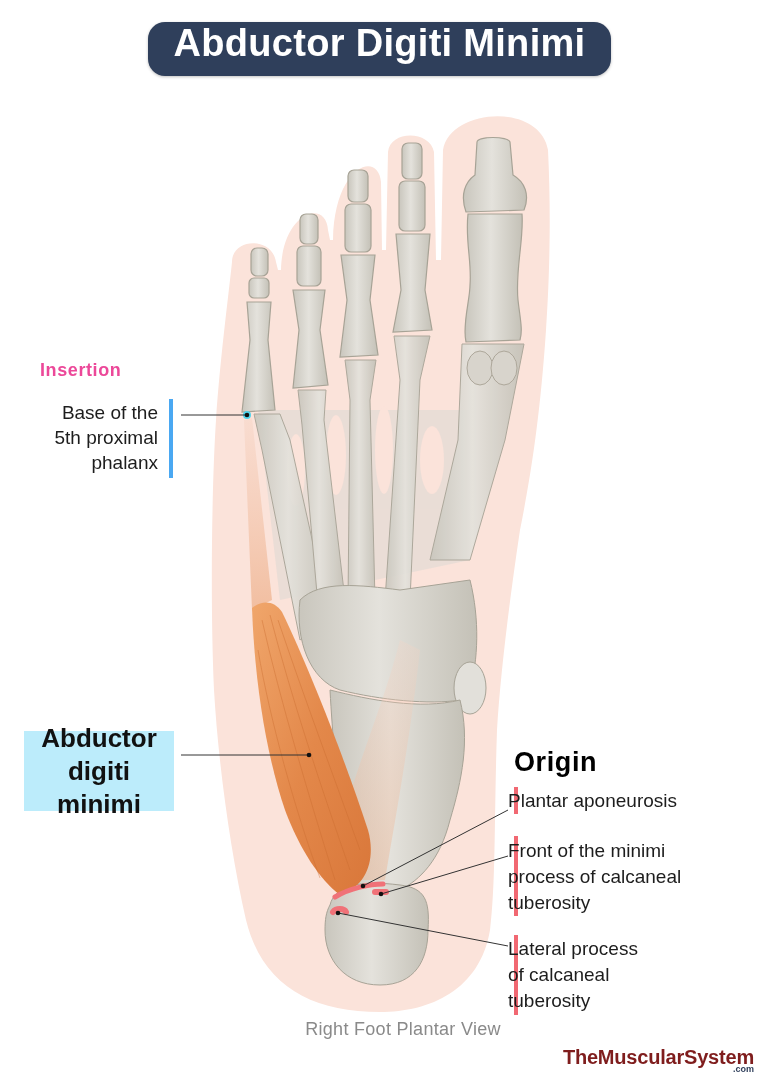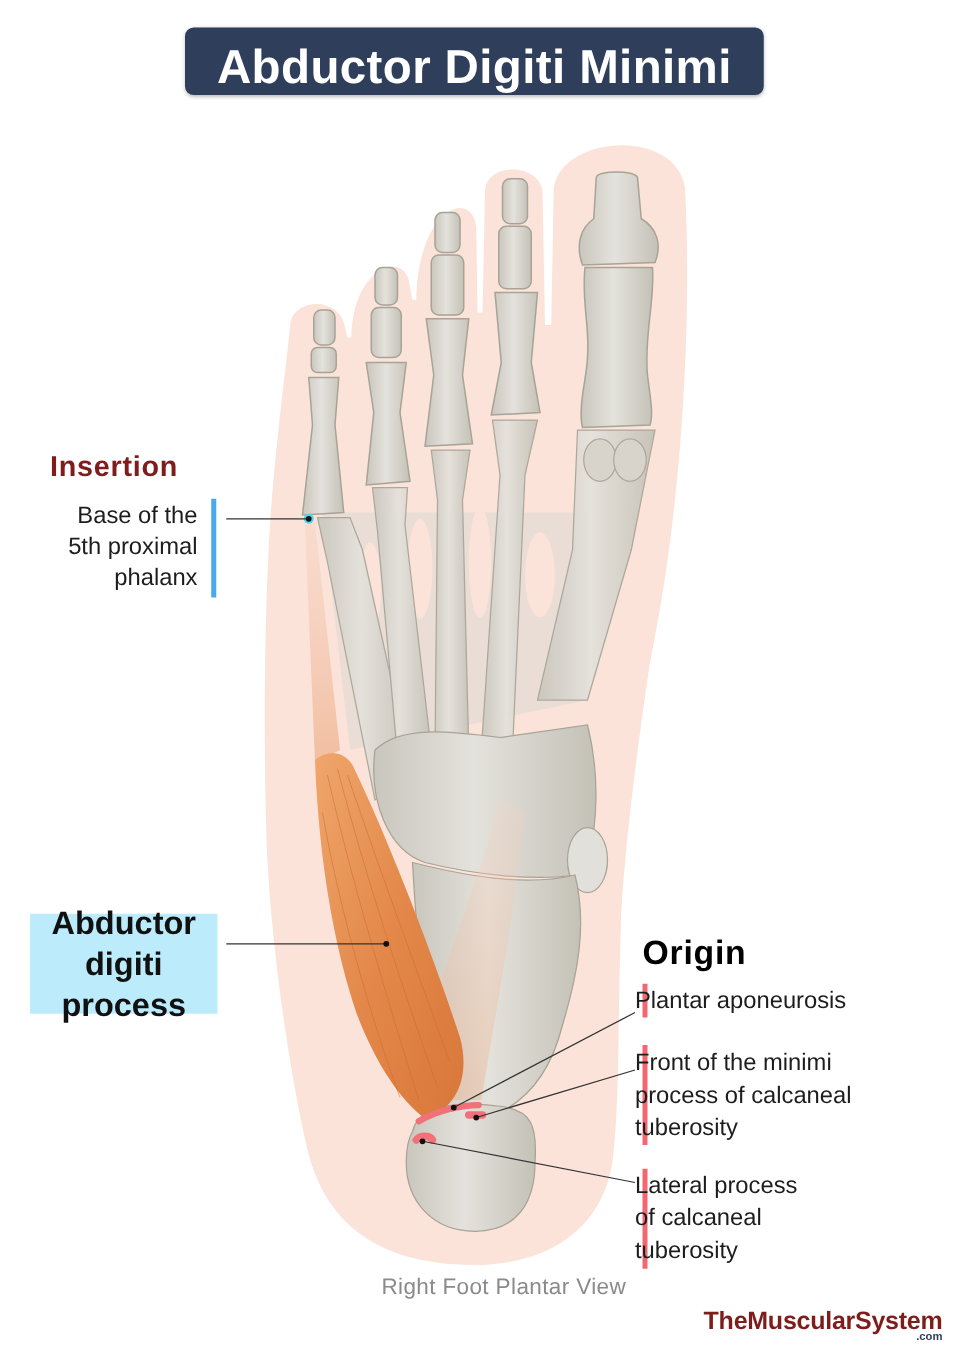--- a/index.html
+++ b/index.html
@@ -1,25 +1,25 @@
 <!DOCTYPE html>
 <html><head>
 <meta charset="utf-8">
 <style>
   html, body { margin: 0; padding: 0; background: #ffffff; }
   body { width: 768px; height: 1086px; position: relative; overflow: hidden;
          font-family: "Liberation Sans", "DejaVu Sans", sans-serif; color: #1b1b1b; }
   .abs { position: absolute; }
   #title-bar { left: 148px; top: 22px; width: 463px; height: 54px; background: #2f3f5b;
-               border-radius: 7px; box-shadow: 0 1px 3px rgba(0,0,0,0.25);
-               display: flex; align-items: flex-end; justify-content: center; }
+               border-radius: 17px; box-shadow: 0 1px 3px rgba(0,0,0,0.25);
+               display: flex; align-items: flex-start; justify-content: center; }
   #title-text { color: #ffffff; font-weight: bold; font-size: 38px; letter-spacing: 0.3px; }
   svg#art { position: absolute; left: 0; top: 0; }
 
-  .ins-heading { left: 40px; top: 360px; font-size: 23px; font-weight: bold; color: #7f1d1d; letter-spacing: 0.6px; }
+  .ins-heading { left: 40px; top: 360px; font-size: 18px; font-weight: bold; color: #ec4899; letter-spacing: 0.6px; }
   .ins-bar { left: 169px; top: 399px; width: 4px; height: 79px; background: #4aa8f2; }
   .ins-text { right: 610px; top: 400px; width: 160px; text-align: right; font-size: 19px; line-height: 25px; color: #1d1d1d; }
 
   .muscle-box { left: 24px; top: 731px; width: 150px; height: 80px; background: #bcecfb;
                 display: flex; align-items: center; justify-content: center; text-align: center; }
   .muscle-text { font-size: 26px; font-weight: bold; line-height: 33px; color: #111; }
 
   .ori-heading { left: 514px; top: 747px; font-size: 27px; font-weight: bold; color: #000000; letter-spacing: 0.6px; }
   .ori-bar { width: 4px; background: #f16872; left: 514px; }
   .ori-text { left: 508px; font-size: 19px; line-height: 26px; color: #1d1d1d; white-space: nowrap; }
@@ -177,21 +177,21 @@
 <div class="abs ins-text">
   <div>Base of the</div>
   <div>5th proximal</div>
   <div>phalanx</div>
 </div>
 
 <div class="abs muscle-box">
   <div class="muscle-text">
     <div>Abductor</div>
     <div>digiti</div>
-    <div>process</div>
+    <div>minimi</div>
   </div>
 </div>
 
 <div class="abs ori-heading">Origin</div>
 
 <div class="abs ori-bar" style="top:787px;height:27px;"></div>
 <div class="abs ori-text" style="top:788px;">
   <div>Plantar aponeurosis</div>
 </div>
 

